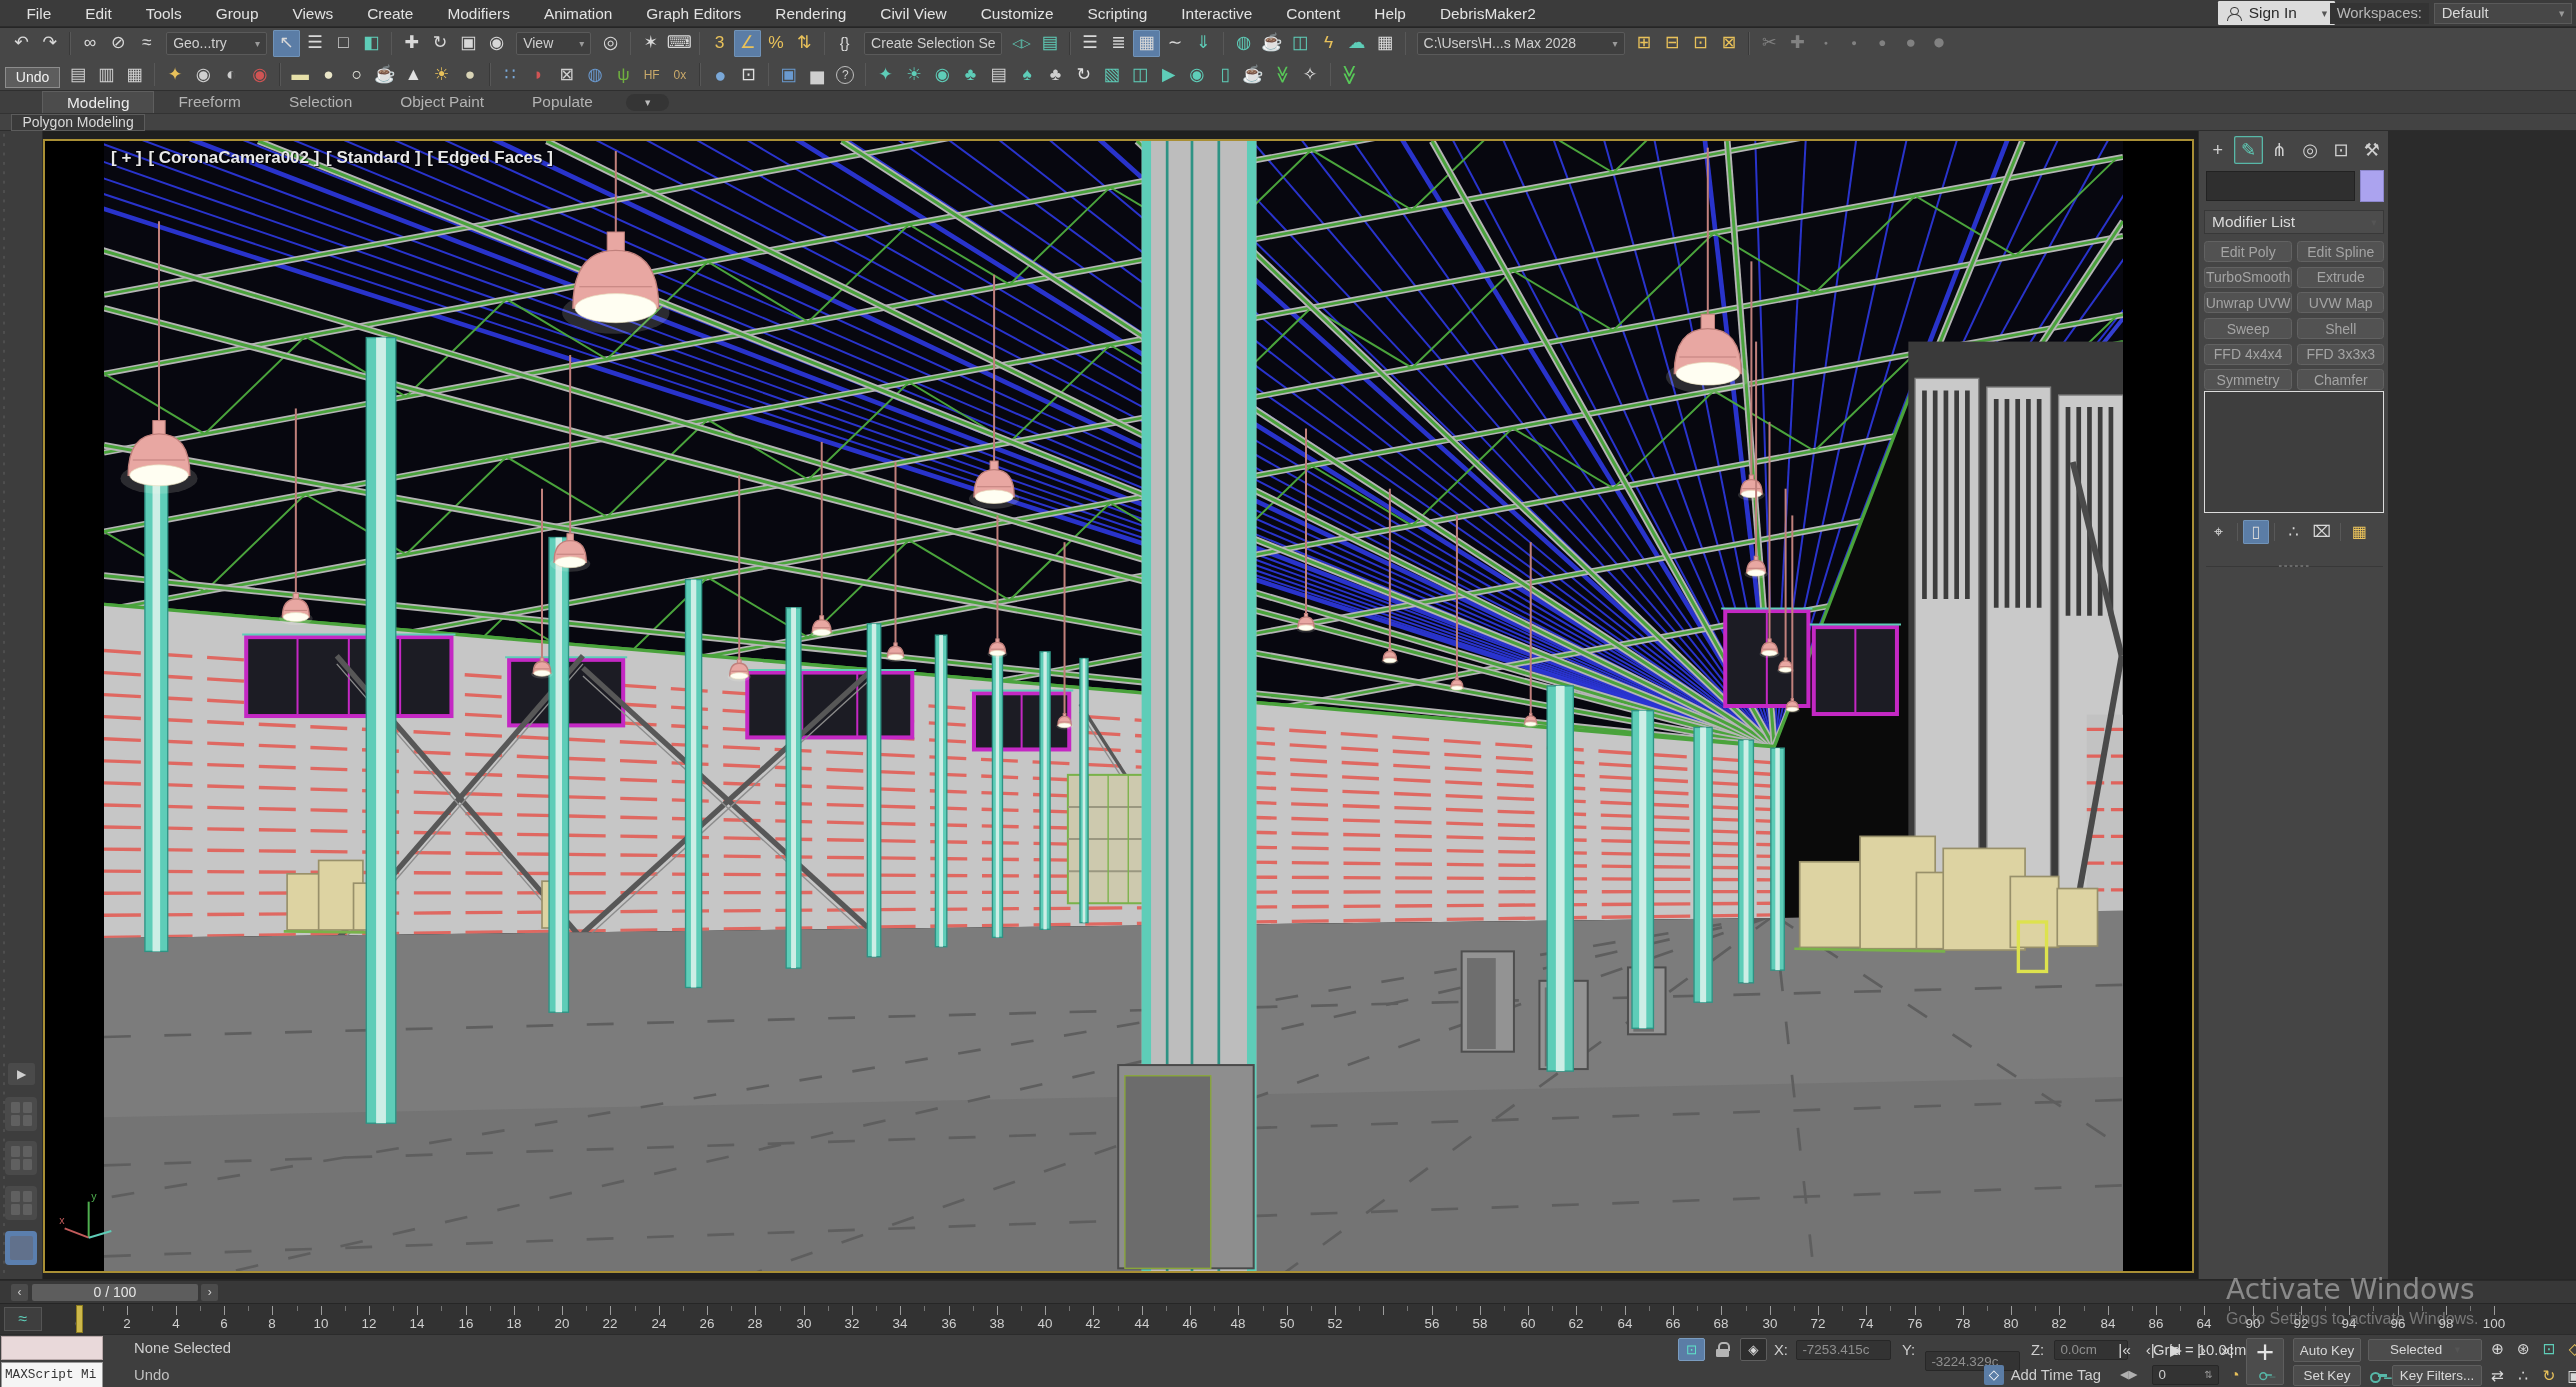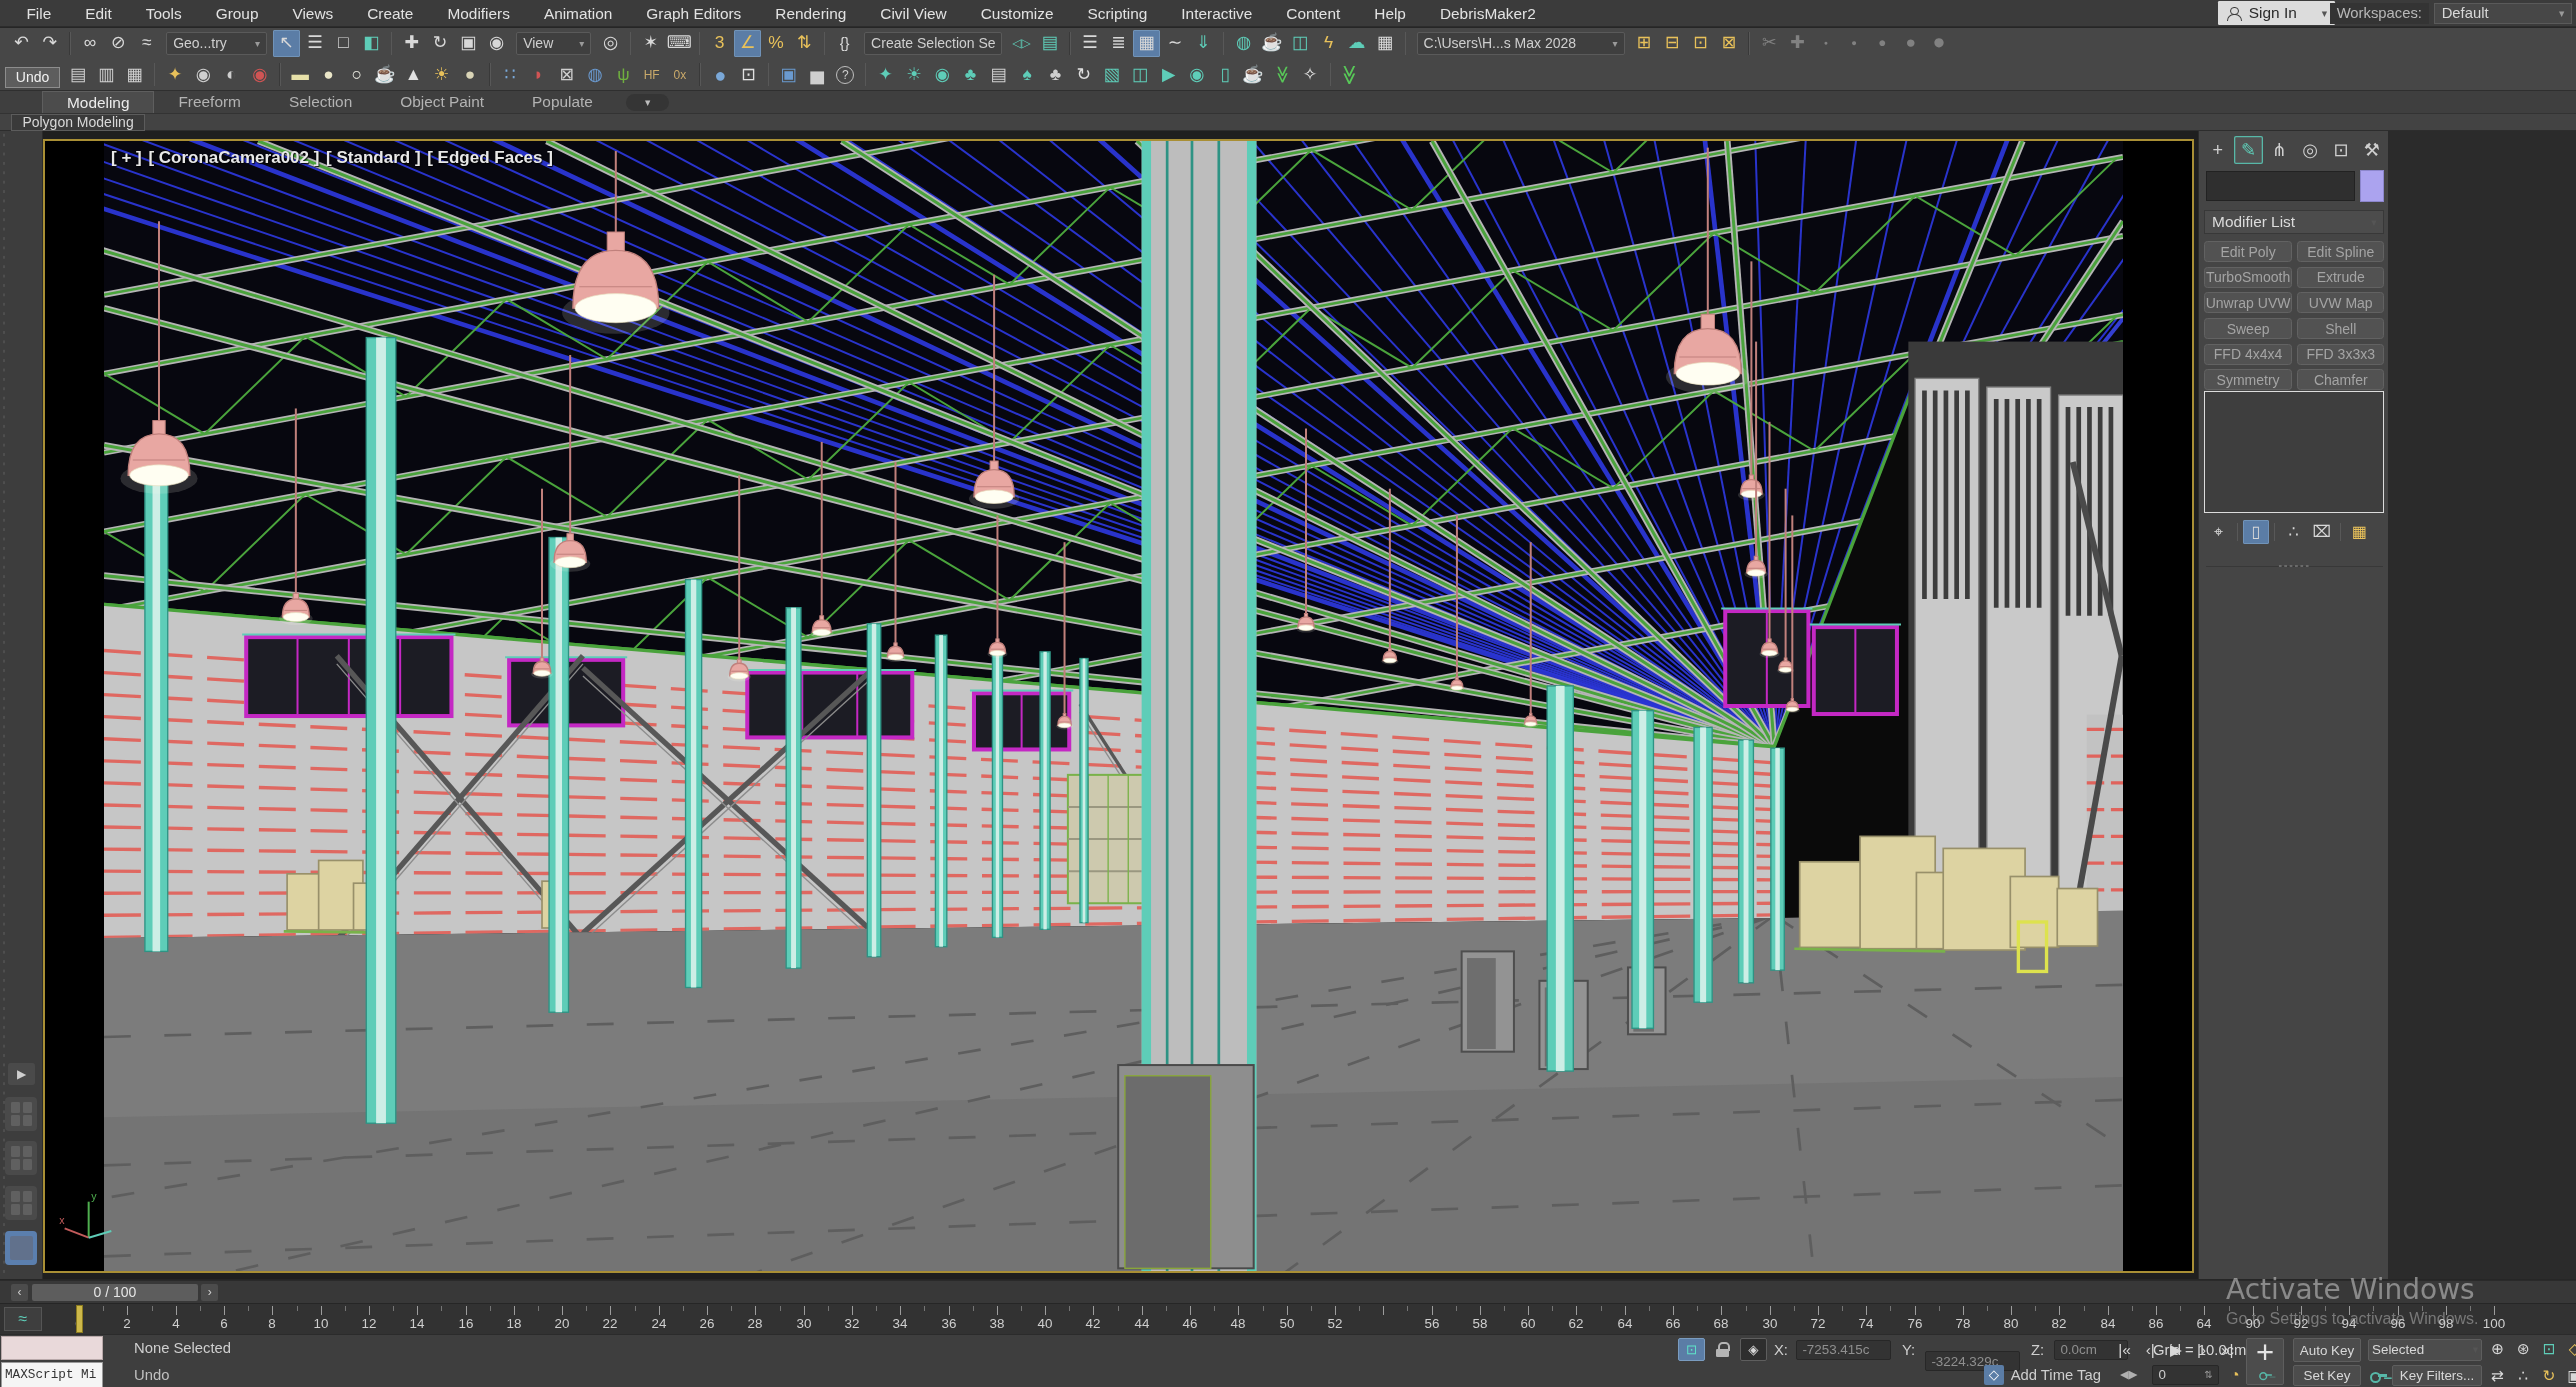--- a/index.html
+++ b/index.html
@@ -1226,21 +1226,21 @@
       <span class="ticon">
         <span class="tg">»|</span>
       </span>
     </div>
 
   <div class="sbtn" id="bigkey" style="left:2246px;top:3.4px;width:38px;height:47px">
     <span>+</span>
       <span class="keyg"></span>
   </div>
   <div class="sbtn" style="left:2293px;top:3px;width:68px;height:24px">Auto Key</div>
-  <div class="sbtn" style="left:2368px;top:4px;width:114px;height:21.5px;justify-content:space-between;padding:0 3px">
+  <div class="sbtn" style="left:2368px;top:4px;width:114px;height:21.5px;justify-content:space-between;padding:0 21px">
     <span>Selected</span>
     <span class="caret">▾</span>
   </div>
   <div class="sbtn" style="left:2293px;top:29.5px;width:68px;height:21.5px">Set Key</div>
   <div class="sbtn" style="left:2368px;top:31px;width:20px;height:19px;background:transparent;border-color:transparent">
     <span class="keyg"></span>
   </div>
   <div class="sbtn" style="left:2392px;top:29.5px;width:90px;height:21.5px">Key Filters...</div>
 
   <div style="position:absolute;left:1984px;top:29.5px;display:flex;align-items:center;gap:6.7px">

